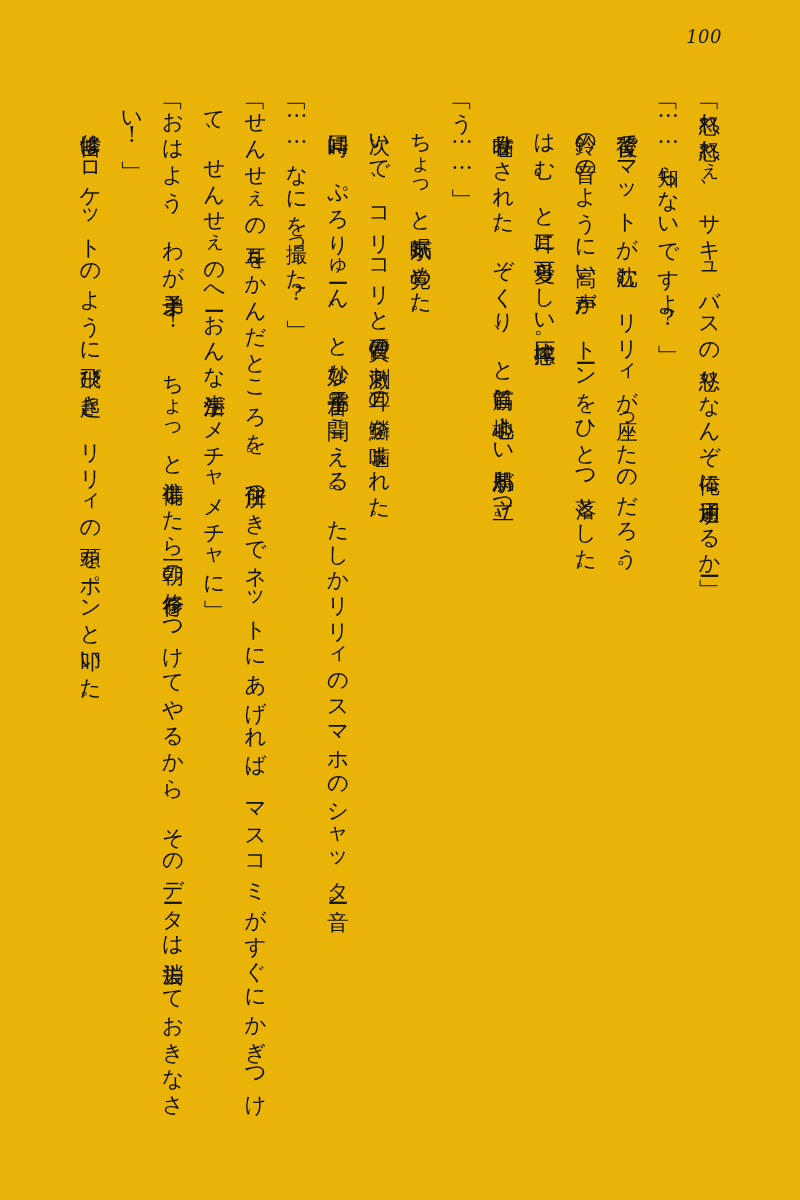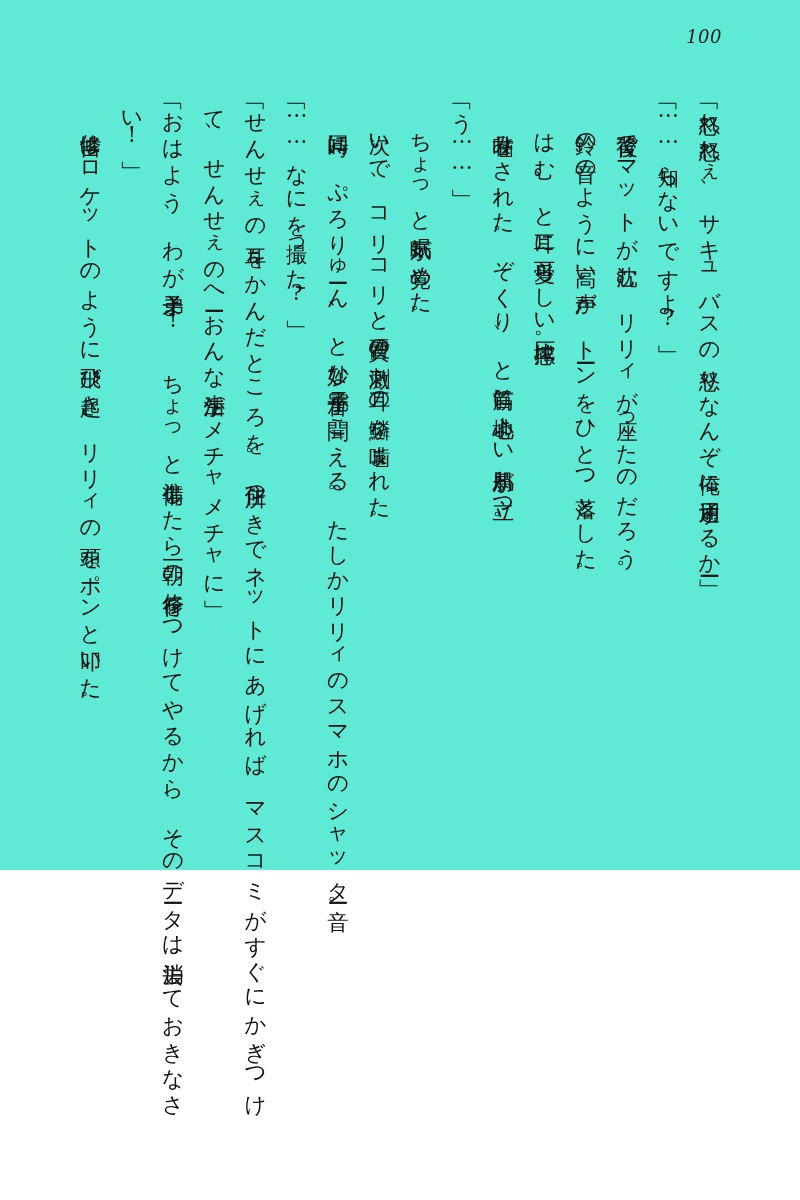--- a/index.html
+++ b/index.html
@@ -10,22 +10,22 @@
   body {
     width: 800px;
     height: 1200px;
     overflow: hidden;
     font-family: "DejaVu Serif", "Liberation Serif", serif;
     color: #111111;
   }
   .page {
     position: relative;
     width: 800px;
-    height: 870px;
-    background: #5eead4;
+    height: 1200px;
+    background: #eab308;
     box-sizing: border-box;
   }
   
   .page-number {
     position: absolute;
     top: 26px;
     right: 78px;
     font-family: "DejaVu Serif", "Liberation Serif", serif;
     font-style: italic;
     font-size: 18px;

